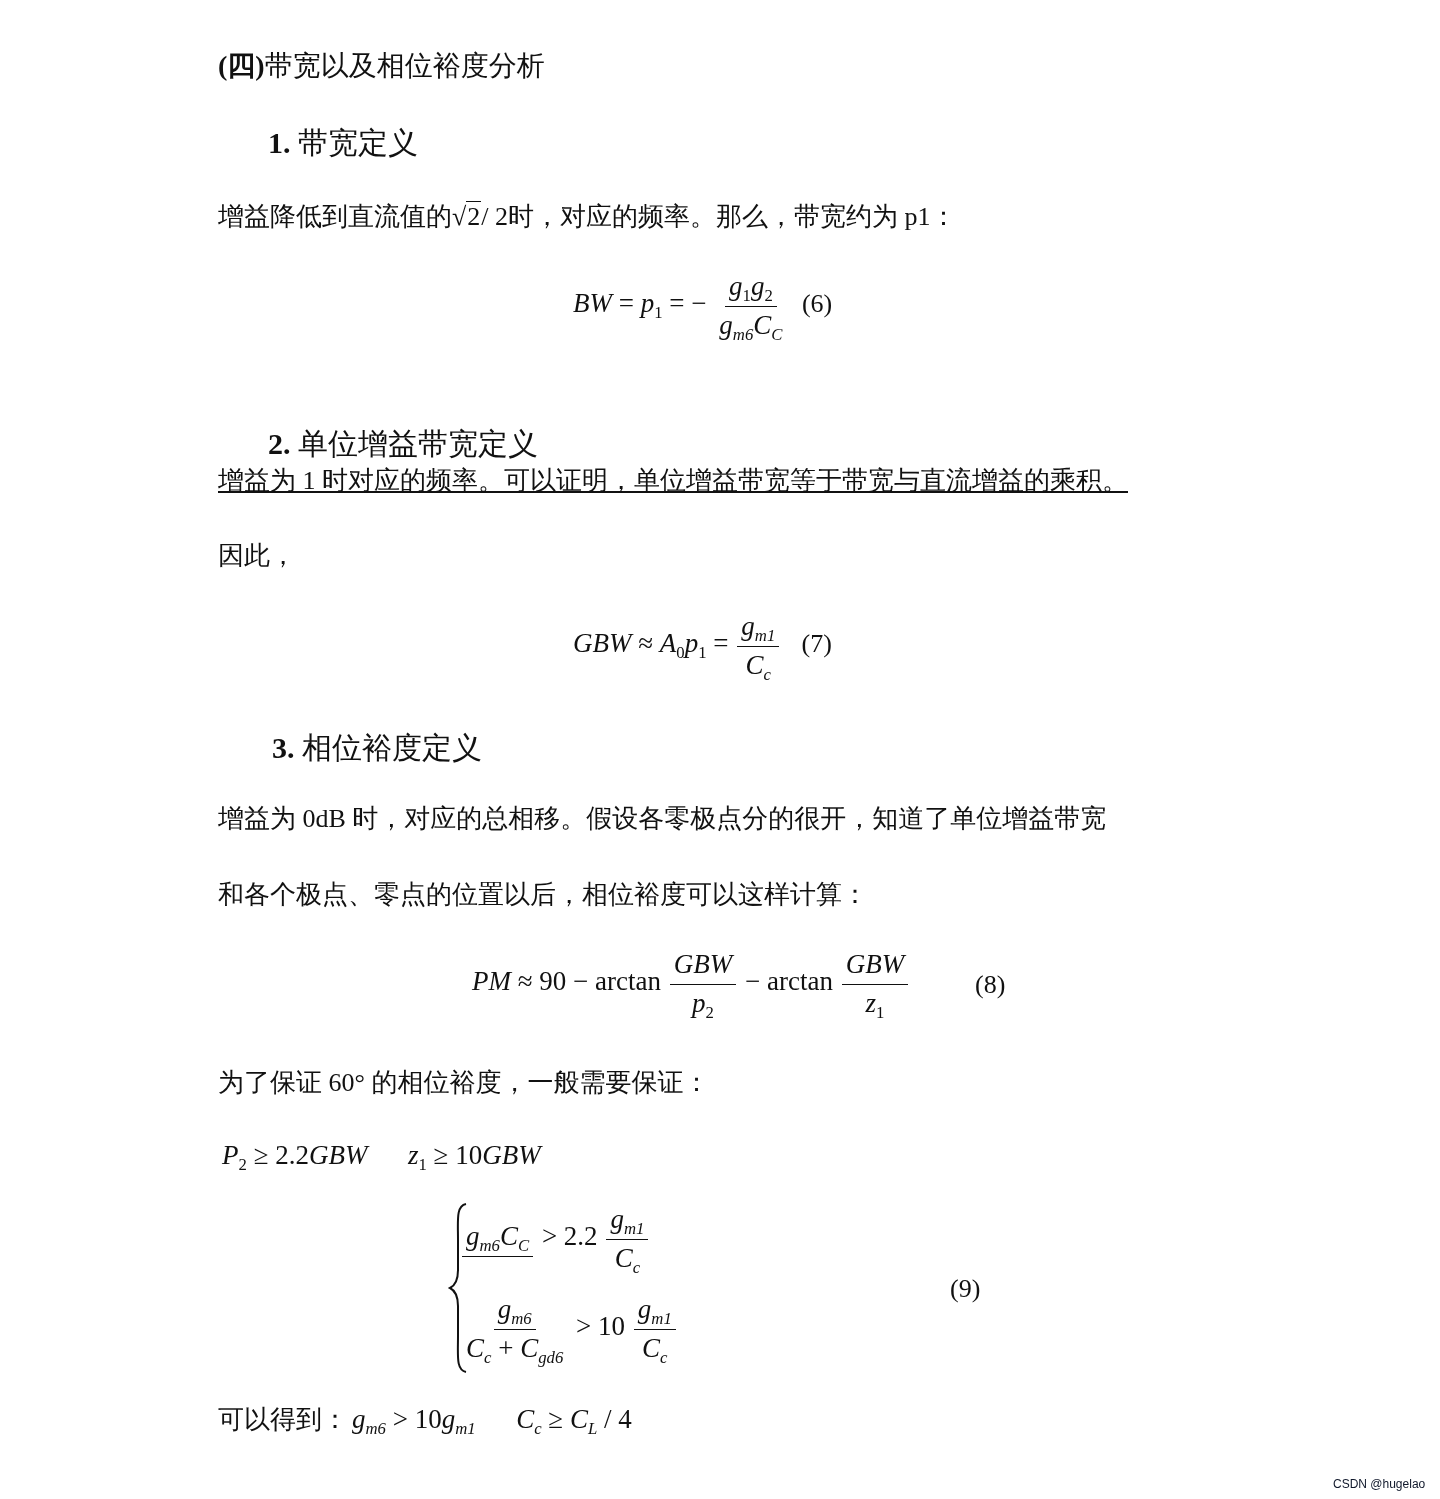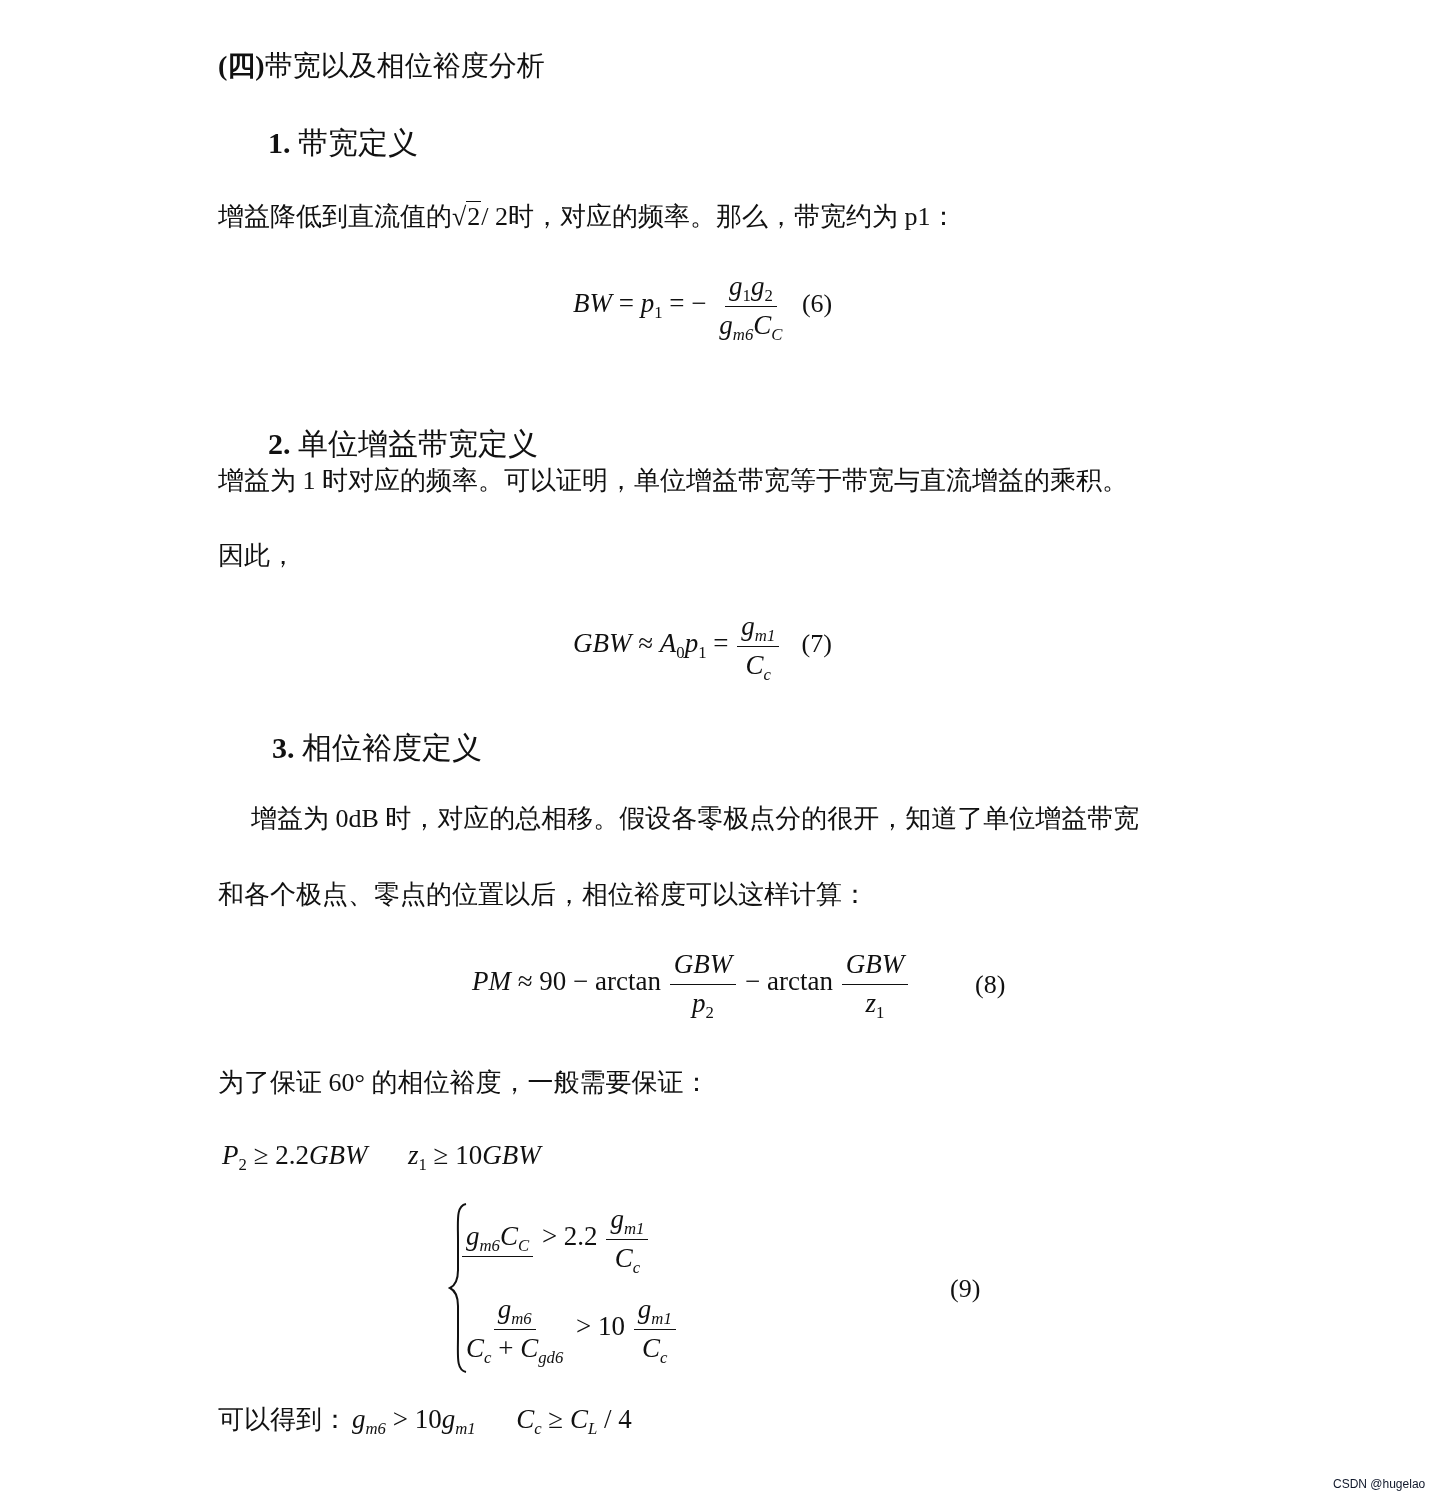--- a/index.html
+++ b/index.html
@@ -46,40 +46,40 @@
     <span class="num"><span class="it">g</span><sub>1</sub><span class="it">g</span><sub>2</sub></span>
     <span class="den"><span class="it">g</span><sub class="it">m6</sub><span class="it">C</span><sub class="it">C</sub></span>
   </span>
   &nbsp;<span class="eqno">(6)</span>
 </div>
 
 <div class="abs h2" style="left:268px; top:400px;margin-top:24px;">
   <span class="num">2.</span>&nbsp;<span>单位增益带宽定义</span>
 </div>
 
-<div class="abs cn" style="left:218px; top:466px;">增益为 1 时对应的频率。可以证明，单位增益带宽等于带宽与直流增益的乘积。</div>
+<div class="abs cn" style="left:218px; top:466px;text-decoration:underline;">增益为 1 时对应的频率。可以证明，单位增益带宽等于带宽与直流增益的乘积。</div>
 <div class="abs cn" style="left:218px; top:541px;">因此，</div>
 
 <div class="abs math" style="left:573px; top:612px;">
   <span class="it">GBW</span>
   <span>≈</span>
   <span class="it">A</span><sub>0</sub><span class="it">p</span><sub>1</sub>
   <span>=</span>
   <span class="frac">
     <span class="num"><span class="it">g</span><sub class="it">m1</sub></span>
     <span class="den"><span class="it">C</span><sub class="it">c</sub></span>
   </span>
   &nbsp;&nbsp;<span class="eqno">(7)</span>
 </div>
 
 <div class="abs h2" style="left:272px; top:728px;">
   <span class="num">3.</span>&nbsp;<span>相位裕度定义</span>
 </div>
 
-<div class="abs cn" style="left:218px; top:804px;margin-left:33px;">增益为 0dB 时，对应的总相移。假设各零极点分的很开，知道了单位增益带宽</div>
+<div class="abs cn" style="left:218px; top:804px;">增益为 0dB 时，对应的总相移。假设各零极点分的很开，知道了单位增益带宽</div>
 <div class="abs cn" style="left:218px; top:880px;">和各个极点、零点的位置以后，相位裕度可以这样计算：</div>
 
 <div class="abs math" style="left:472px; top:950px;">
   <span class="it">PM</span>
   <span>≈ 90 −</span>
   <span>arctan</span>
   <span class="frac">
     <span class="num it">GBW</span>
     <span class="den"><span class="it">p</span><sub>2</sub></span>
   </span>

